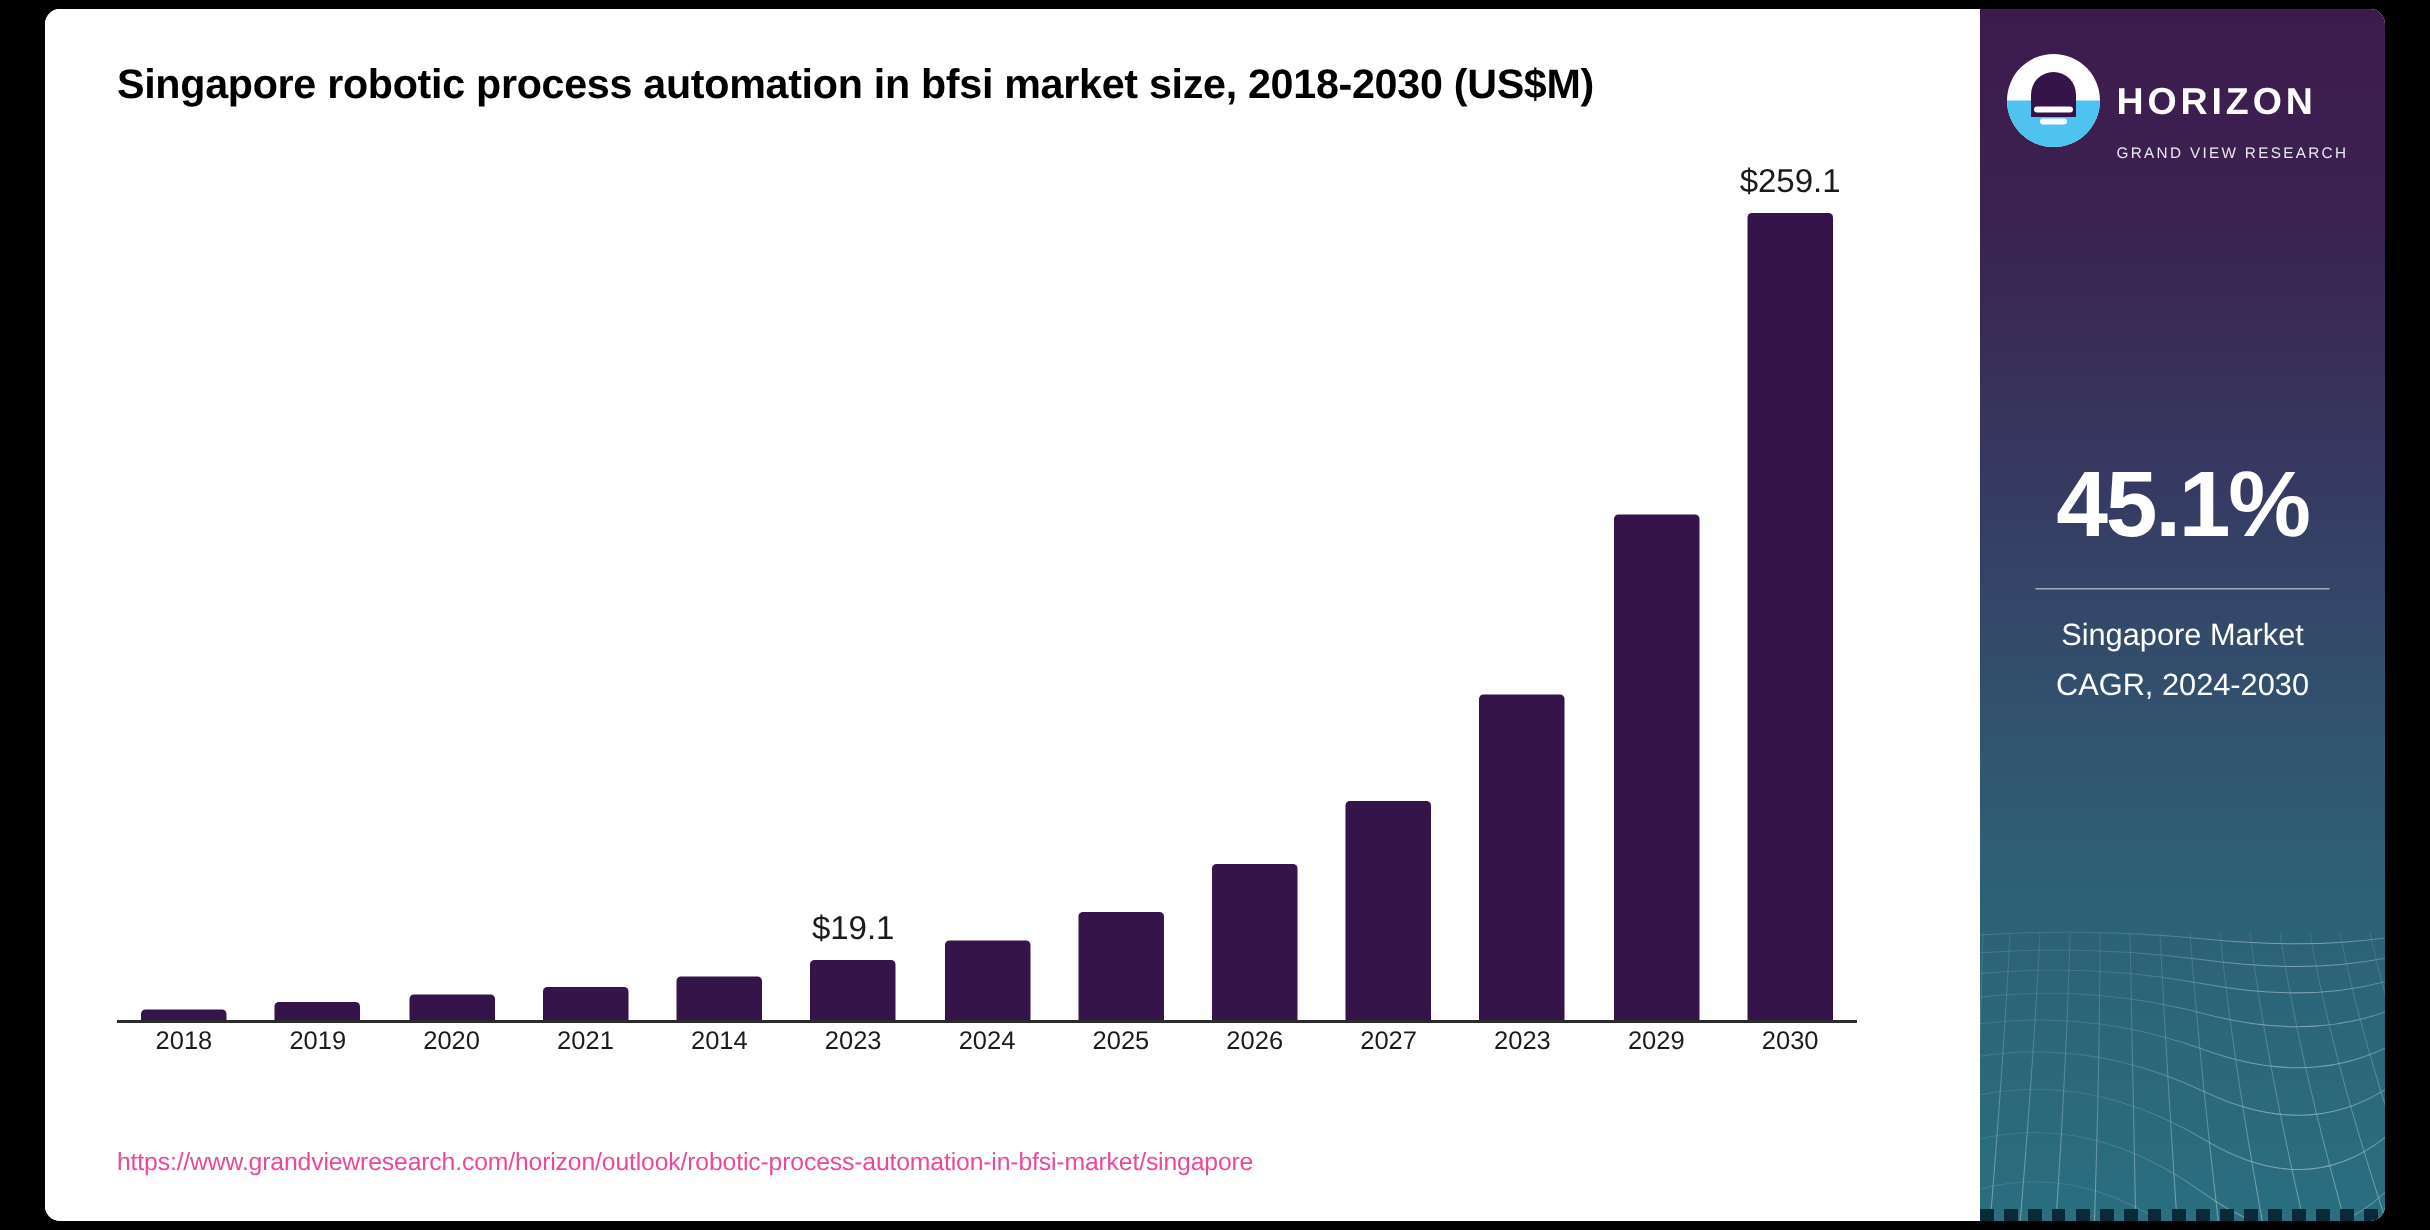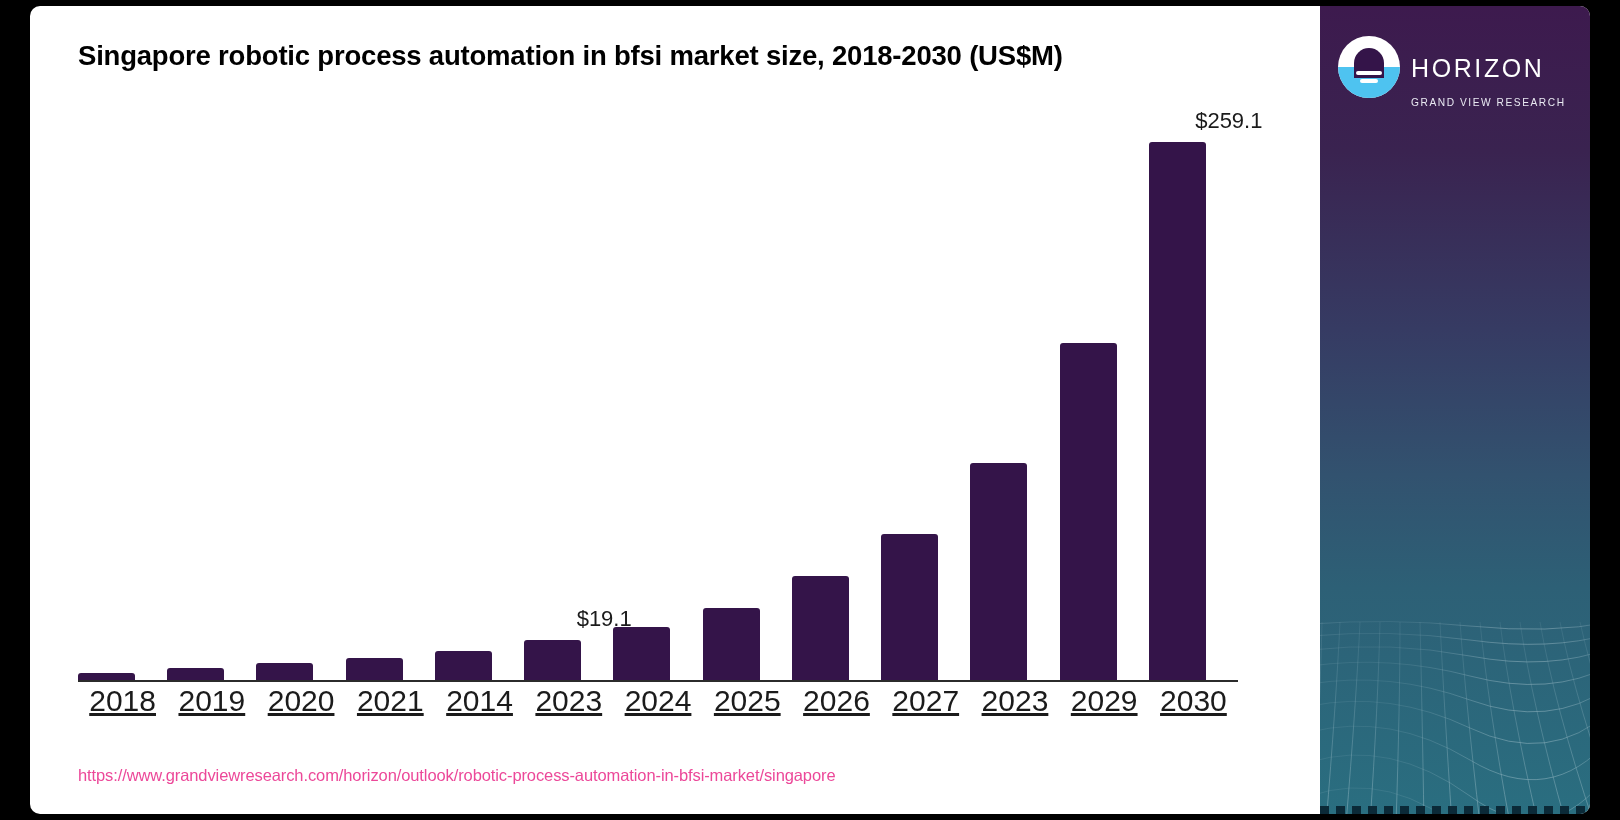--- a/index.html
+++ b/index.html
@@ -23,21 +23,20 @@
     background: #ffffff;
     border-radius: 10px;
     overflow: hidden;
   }
   
   .chart-panel {
     position: absolute;
     left: 0; top: 0;
     width: 1290px; height: 808px;
     background: #ffffff;
-    border-radius: 23px;
   }
   .chart-title {
     position: absolute;
     left: 48px; top: 30px;
     width: 1060px;
     font-size: 27.5px;
     font-weight: bold;
     line-height: 1.45;
     color: #000000;
     letter-spacing: -0.2px;
@@ -60,20 +59,21 @@
     align-items: flex-end;
     justify-content: space-between;
   }
   .bar-slot {
     position: relative;
     flex: 1 1 0;
     height: 100%;
     display: flex;
     flex-direction: column;
     justify-content: flex-end;
+    align-items: center;
   }
   .bar {
     width: 57px;
     background: #341449;
     border-radius: 3px 3px 0 0;
   }
   .bar-label {
     position: absolute;
     width: 160px;
     text-align: center;
@@ -84,23 +84,22 @@
   .x-axis {
     position: absolute;
     left: 48px; top: 678px;
     width: 1160px; height: 42px;
     display: flex;
     justify-content: space-between;
   }
   .x-tick {
     flex: 1 1 0;
     text-align: center;
-    font-size: 30px;
+    font-size: 17px;
     color: #1b1b1b;
-    text-decoration: underline;
   }
   .source-url {
     position: absolute;
     left: 48px; top: 760px;
     font-size: 16.5px;
     color: #ec4899;
     letter-spacing: -0.1px;
   }
   
   .sidebar {
@@ -151,21 +150,21 @@
     left: 50%;
     height: 4px;
     background: #ffffff;
     border-radius: 2px;
   }
   .logo-mark .bar1 { width: 26px; margin-left: -13px; top: 57%; }
   .logo-mark .bar2 { width: 18px; margin-left: -9px;  top: 70%; }
   .logo-text { line-height: 1; }
   .logo-word {
     font-size: 25px;
-    font-weight: normal;
+    font-weight: bold;
     color: #ffffff;
     letter-spacing: 2.6px;
     margin-top: 30px;
   }
   .logo-sub {
     margin-top: 17px;
     font-size: 10.2px;
     color: #e9e9f2;
     letter-spacing: 1.55px;
   }
@@ -293,20 +292,28 @@
           <div class="dome"></div>
           <div class="bar1"></div>
           <div class="bar2"></div>
         </div>
         <div class="logo-text">
           <div class="logo-word">HORIZON</div>
           <div class="logo-sub">GRAND VIEW RESEARCH</div>
         </div>
       </div>
 
+      <div class="stat-block">
+        <div class="stat-value">45.1%</div>
+        <div class="stat-rule"></div>
+        <div class="stat-caption">
+          <div>Singapore Market</div>
+          <div>CAGR, 2024-2030</div>
+        </div>
+      </div>
 
       <svg class="mesh" viewBox="0 0 270 230" preserveAspectRatio="none">
         <defs>
           <linearGradient id="meshfade" x1="0" y1="0" x2="0" y2="1">
             <stop offset="0%" stop-color="#bcd6e0" stop-opacity="0.25"></stop>
             <stop offset="100%" stop-color="#d8e8ee" stop-opacity="0.85"></stop>
           </linearGradient>
         </defs>
         <g stroke="url(#meshfade)" fill="none" stroke-width="0.7">
           <path d="M-10 40 Q 70 34 150 42 T 290 38"></path>

